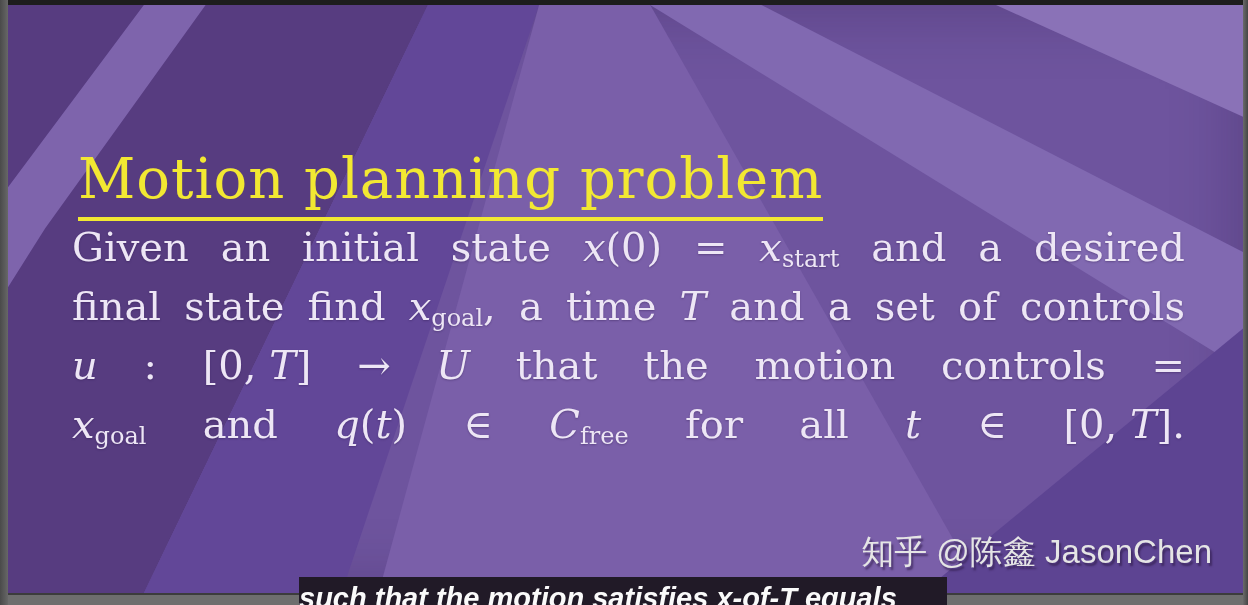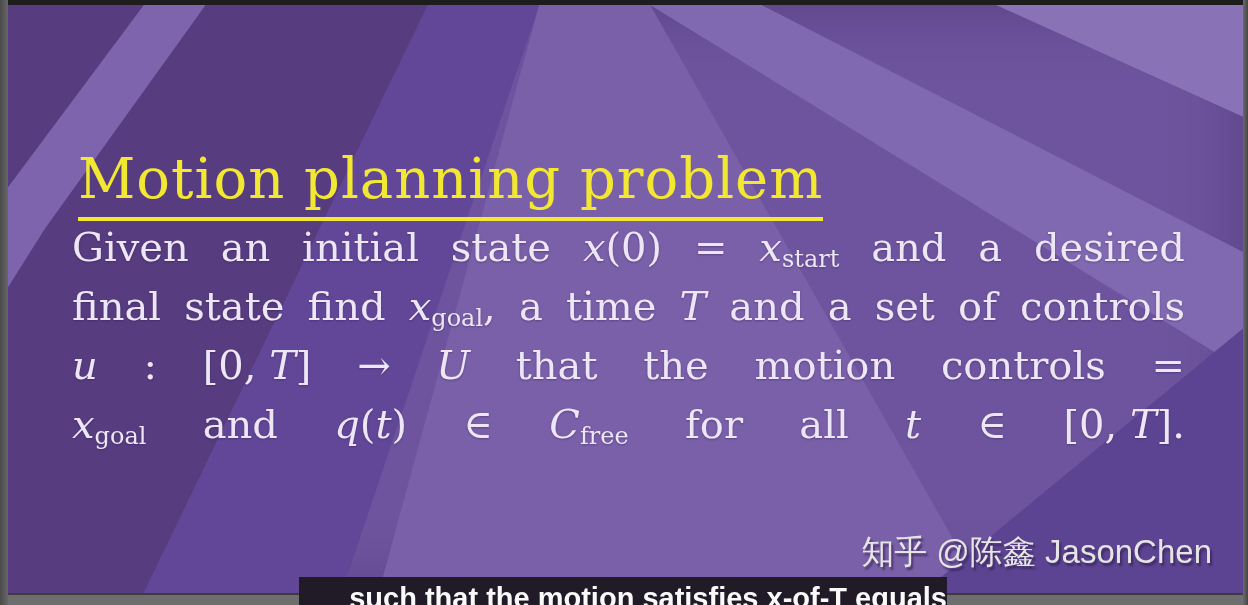--- a/index.html
+++ b/index.html
@@ -84,21 +84,22 @@
   }
 
   
   #caption-bar {
     position: absolute;
     left: 299px; top: 577px;
     width: 648px; height: 28px;
     background: var(--caption_bg, #211A27);
     overflow: hidden;
     z-index: 5;
-    text-align: right;
+    text-align: left;
+    font-style: italic;
   }
   #caption-text {
     font-family: "Liberation Sans", "DejaVu Sans", sans-serif;
     font-size: 29px;
     font-weight: bold;
     color: var(--caption_text, #FAFAFA);
     white-space: nowrap;
     display: inline-block;
     padding-top: 5px;
   }

